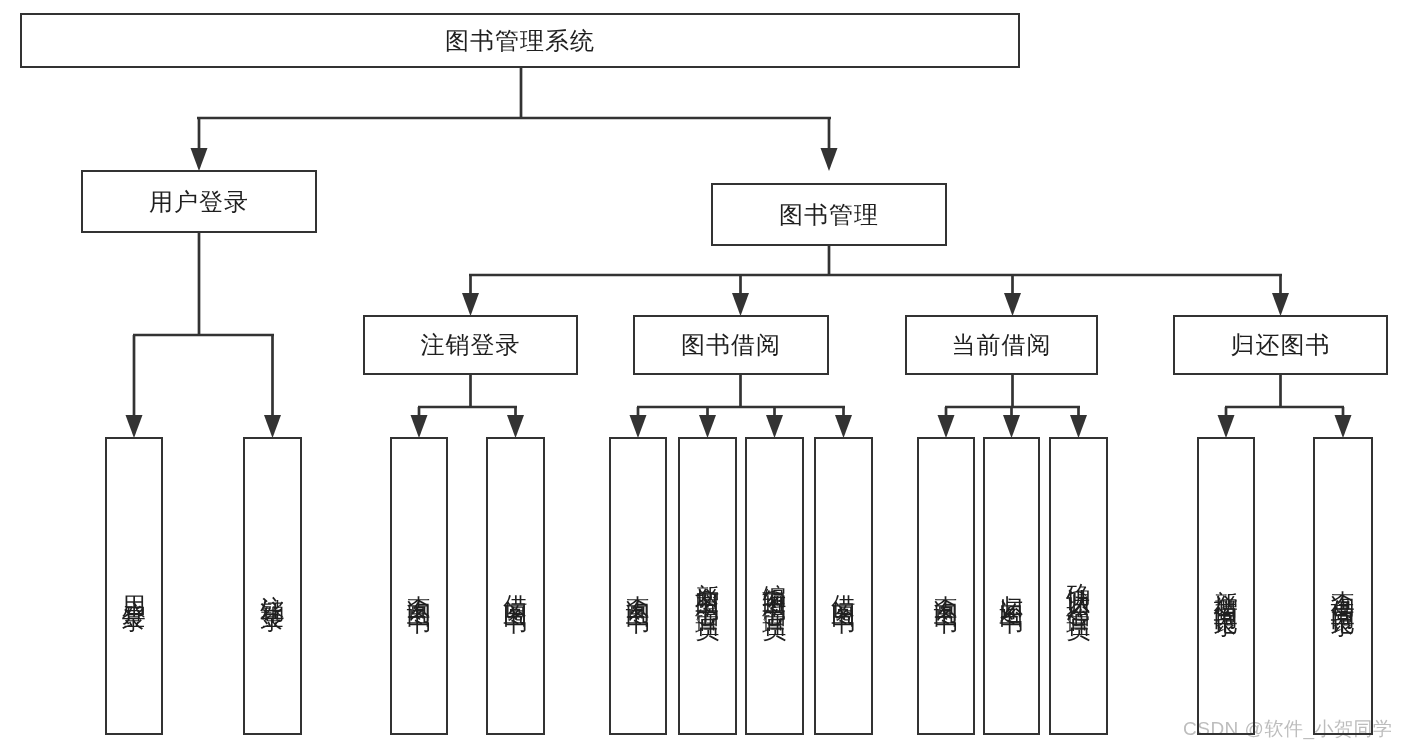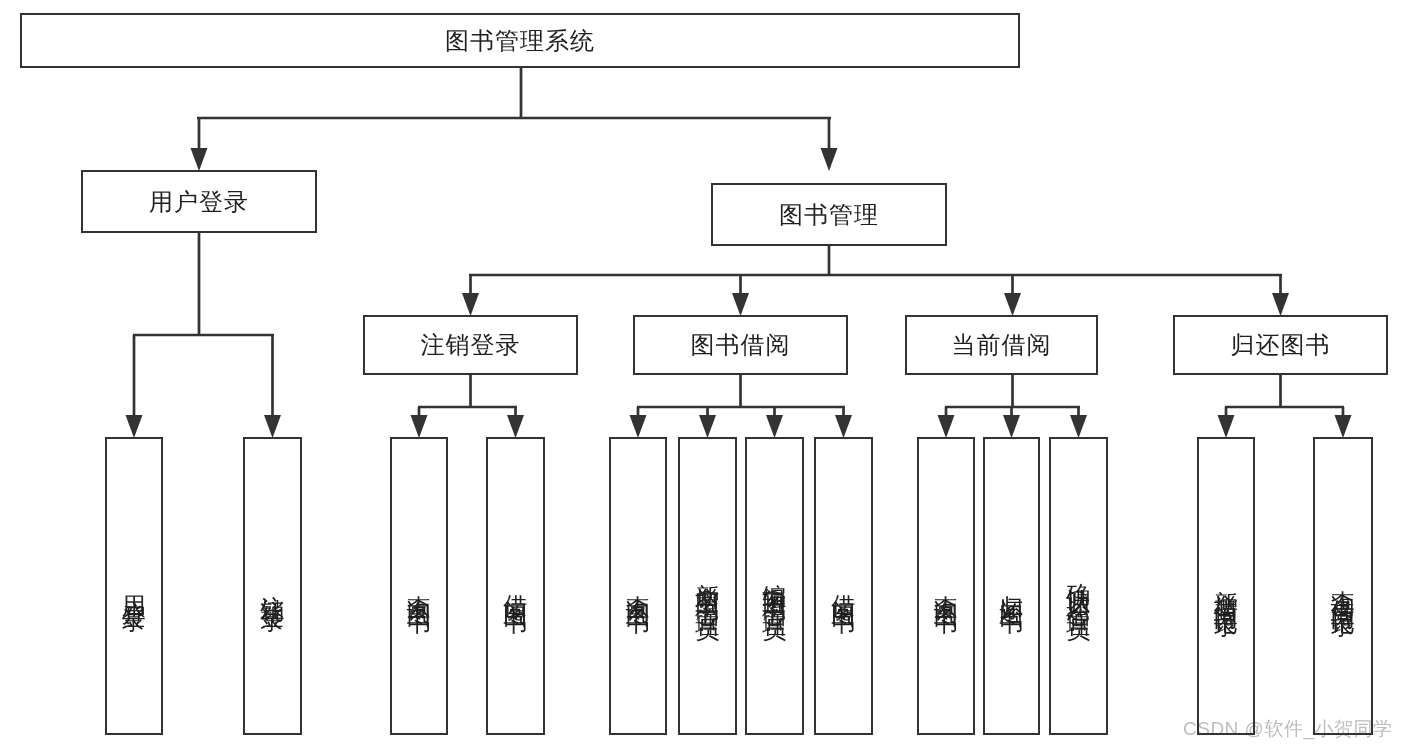--- a/index.html
+++ b/index.html
@@ -149,21 +149,21 @@
   <div class="node hbox" style="left:81px; top:170px; width:236px; height:63px">
     <span>用户登录</span>
   </div>
   <div class="node hbox" style="left:711px; top:183px; width:236px; height:63px">
     <span>图书管理</span>
   </div>
 
   <div class="node hbox" style="left:363px; top:315px; width:215px; height:60px">
     <span>注销登录</span>
   </div>
-  <div class="node hbox" style="left:633px; top:315px; width:215px; height:60px">
+  <div class="node hbox" style="left:633px; top:315px; width:196px; height:60px">
     <span>图书借阅</span>
   </div>
   <div class="node hbox" style="left:905px; top:315px; width:193px; height:60px">
     <span>当前借阅</span>
   </div>
   <div class="node hbox" style="left:1173px; top:315px; width:215px; height:60px">
     <span>归还图书</span>
   </div>
 
   <div class="node vbox" style="left:105px; top:437px; width:58px; height:298px">

